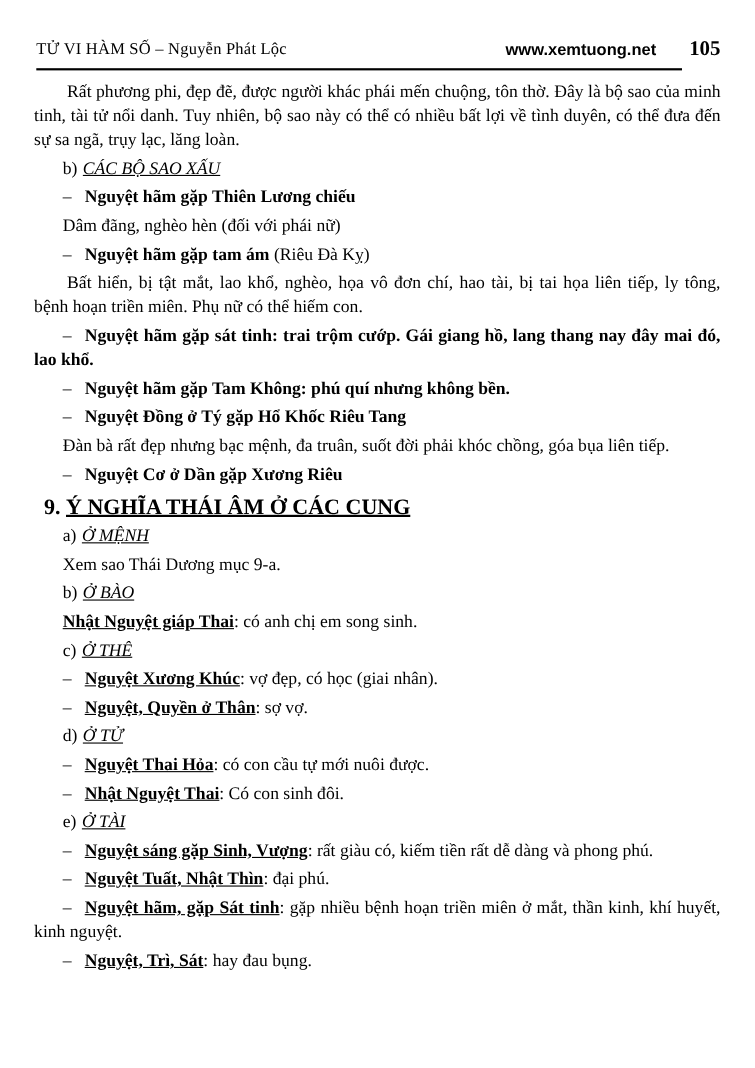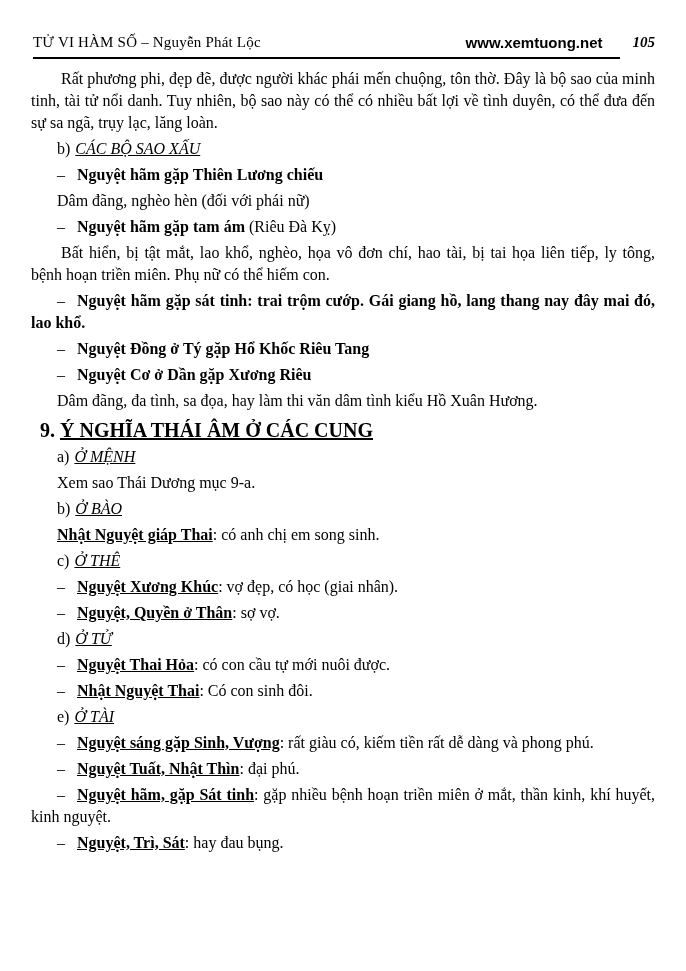--- a/index.html
+++ b/index.html
@@ -26,23 +26,22 @@
     white-space: nowrap;
   }
   .header-spacer { flex: 1; }
   .site-url {
     font-family: "Liberation Sans", sans-serif;
     font-weight: bold;
     font-size: 15px;
     white-space: nowrap;
   }
   .page-number {
-    font-style: italic;
     font-weight: bold;
-    font-size: 15px;
+    font-size: 19px;
     margin-left: 30px;
     white-space: nowrap;
   }
   .header-rule {
     border-top: 2px solid #000000;
     width: 587px;
     margin: 6px 0 0 2px;
     height: 0;
   }
   
@@ -99,27 +98,28 @@
     <p class="dash-item"><span class="dash-mark">–</span><span class="lead-b">Nguyệt hãm gặp Thiên Lương chiếu</span></p>
 
     <p class="plain-line">Dâm đãng, nghèo hèn (đối với phái nữ)</p>
 
     <p class="dash-item"><span class="dash-mark">–</span><span class="lead-b">Nguyệt hãm gặp tam ám</span><span class="tail"> (Riêu Đà Kỵ)</span></p>
 
     <p class="para">Bất hiển, bị tật mắt, lao khổ, nghèo, họa vô đơn chí, hao tài, bị tai họa liên tiếp, ly tông, bệnh hoạn triền miên. Phụ nữ có thể hiếm con.</p>
 
     <p class="dash-item"><span class="dash-mark">–</span><span class="lead-b">Nguyệt hãm gặp sát tinh: trai trộm cướp. Gái giang hồ, lang thang nay đây mai đó, lao khổ.</span></p>
 
+    <p class="dash-item"><span class="dash-mark">–</span><span class="lead-b">Nguyệt hãm gặp Tam Không: phú quí nhưng không bền.</span></p>
 
     <p class="dash-item"><span class="dash-mark">–</span><span class="lead-b">Nguyệt Đồng ở Tý gặp Hổ Khốc Riêu Tang</span></p>
 
+    <p class="plain-line">Đàn bà rất đẹp nhưng bạc mệnh, đa truân, suốt đời phải khóc chồng, góa bụa liên tiếp.</p>
 
     <p class="dash-item"><span class="dash-mark">–</span><span class="lead-b">Nguyệt Cơ ở Dần gặp Xương Riêu</span></p>
 
-    <p class="plain-line">Dâm đãng, đa tình, sa đọa, hay làm thi văn dâm tình kiểu Hồ Xuân Hương.</p>
 
     <p class="num-head"><span class="num">9.</span><span class="ttl">Ý NGHĨA THÁI ÂM Ở CÁC CUNG</span></p>
 
     <p class="letter-head"><span class="pfx">a)</span><span class="ttl">Ở MỆNH</span></p>
 
     <p class="plain-line">Xem sao Thái Dương mục 9-a.</p>
 
     <p class="letter-head"><span class="pfx">b)</span><span class="ttl">Ở BÀO</span></p>
 
     <p class="lead-line"><span class="lead-bu">Nhật Nguyệt giáp Thai</span><span class="tail">: có anh chị em song sinh.</span></p>

